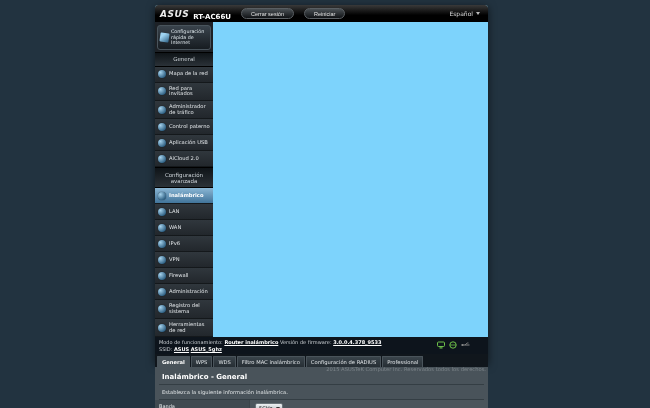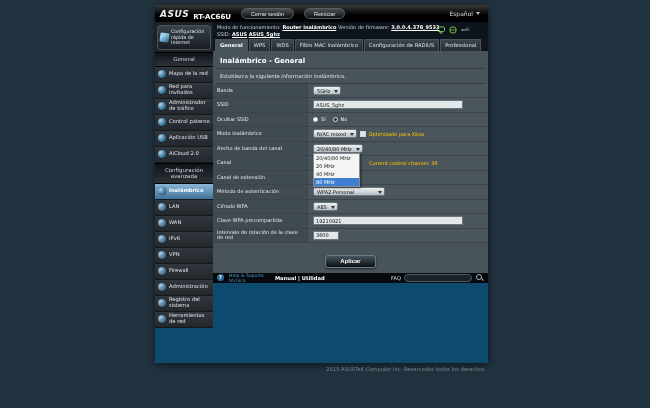--- a/index.html
+++ b/index.html
@@ -1,29 +1,29 @@
 <!DOCTYPE html>
 <html><head>
 <meta charset="utf-8">
 <style>
   * { margin:0; padding:0; box-sizing:border-box; }
   html,body { width:650px; height:408px; }
   body { background:#223340; font-family:"DejaVu Sans", sans-serif; overflow:hidden; position:relative; }
 
-  .window { position:absolute; left:155px; top:5px; width:333px; height:358px; background:#0c4a6e; border-radius:3px 3px 0 0; box-shadow:0 2px 8px rgba(0,0,0,.6); }
+  .window { position:absolute; left:155px; top:5px; width:333px; height:358px; background:#7dd3fc; border-radius:3px 3px 0 0; box-shadow:0 2px 8px rgba(0,0,0,.6); }
 
   
   .hdr { height:17px; background:linear-gradient(#3a3a3a,#000 60%); border-radius:3px 3px 0 0; display:flex; align-items:center; padding:0 5px; }
   .brand { font-style:italic; font-weight:bold; font-size:9px; color:#ececec; letter-spacing:.5px; }
   .model { font-size:7px; font-weight:bold; color:#fff; margin-left:4px;margin-top:7px; }
   .hbtn { margin-left:10px; background:linear-gradient(#4a5054,#101316); border:1px solid #5a5f63; border-radius:7px; color:#e4e4e4; font-size:5.5px; padding:1.5px 9px; cursor:pointer; }
   .lang { margin-left:auto; display:flex; align-items:center; gap:3px; color:#ddd; font-size:6px; padding-right:3px; cursor:pointer; }
   .caret { width:0; height:0; border-left:2.5px solid transparent; border-right:2.5px solid transparent; border-top:3px solid #bbb; display:inline-block; }
 
-  .body-row { display:flex; height:254px; }
+  .body-row { display:flex; height:254px;flex-direction:column; }
 
   
   .leftcol { width:58px; background:#1d2126; display:flex; flex-direction:column; }
   .qis { margin:3px 2px 2px 2px; background:linear-gradient(#39434c,#171c21); border:1px solid #49545c; border-radius:3px; display:flex; align-items:center; gap:2px; padding:3px 2px; cursor:pointer; }
   .wand { width:9px; height:9px; flex:none; background:linear-gradient(135deg,#9fd4f2 30%,#2c5f83); border-radius:1px; transform:rotate(8deg); }
   .qis-label { font-size:4.8px; color:#dfe7ec; line-height:1.15; }
   .shead { background:linear-gradient(#0f1418,#2b3238); color:#ccd2d7; text-align:center; font-size:5.5px; padding:3.5px 0; border-top:1px solid #000; border-bottom:1px solid #000; }
   .sitem { display:flex; align-items:center; gap:3px; padding:3px 3px; font-size:5.2px; color:#e2e6e9; line-height:1.1;
            background:linear-gradient(#30373d,#22272c); border-bottom:1px solid #14181b; cursor:pointer; min-height:16px; }
   .sitem.active { background:linear-gradient(#8ab6d4,#41749a); color:#fff; font-weight:bold; }

